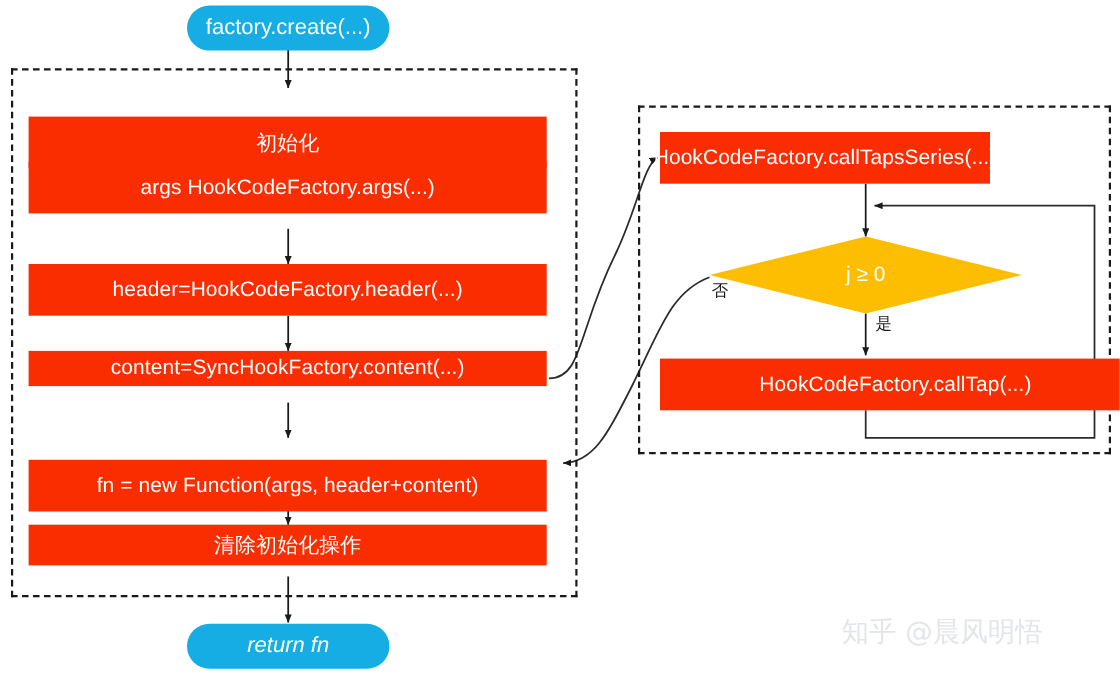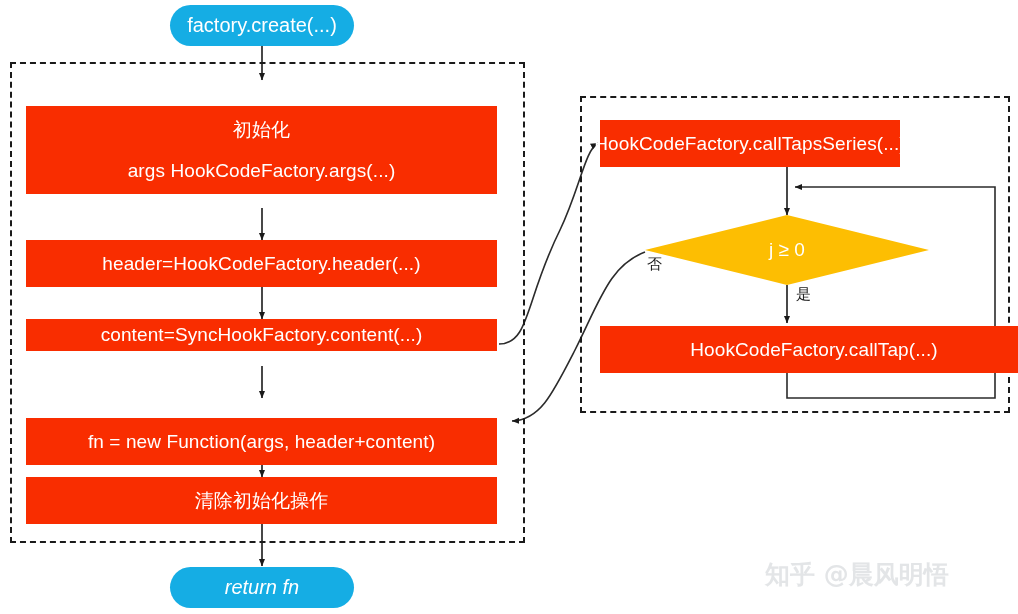--- a/index.html
+++ b/index.html
@@ -80,21 +80,20 @@
     z-index: 1;
     background: transparent;
   }
   .watermark {
     position: absolute;
     color: #e3e5e7;
     font-size: 25px;
     z-index: 5;
     white-space: nowrap;
     font-family: "DejaVu Sans", sans-serif;
-    font-weight: bold;
   }
 </style>
 </head>
 <body>
 
 <div id="canvas">
 
   <svg id="svg-layer" viewBox="0 0 1018 614" xmlns="http://www.w3.org/2000/svg">
     <defs>
       <marker id="arrow" markerWidth="9" markerHeight="9" refX="7.4" refY="3.2" orient="auto" markerUnits="userSpaceOnUse">
@@ -147,21 +146,21 @@
   </div>
 
   <div class="node process" style="left:26px; top:319px; width:471px; height:32px;">
     <span>content=SyncHookFactory.content(...)</span>
   </div>
 
   <div class="node process" style="left:26px; top:398px; width:471px; height:47px;margin-top:20px;">
     <span>fn = new Function(args, header+content)</span>
   </div>
 
-  <div class="node process" style="left:26px; top:477px; width:471px; height:47px;text-align:right;">
+  <div class="node process" style="left:26px; top:477px; width:471px; height:37px;text-align:right;">
     <span>清除初始化操作</span>
   </div>
 
   <div class="node terminal" style="left:170px; top:567px; width:184px; height:41px;font-style:italic;">
     <span>return fn</span>
   </div>
 
   <div class="node process" style="left:600px; top:120px; width:300px; height:47px;">
     <span>HookCodeFactory.callTapsSeries(...)</span>
   </div>

